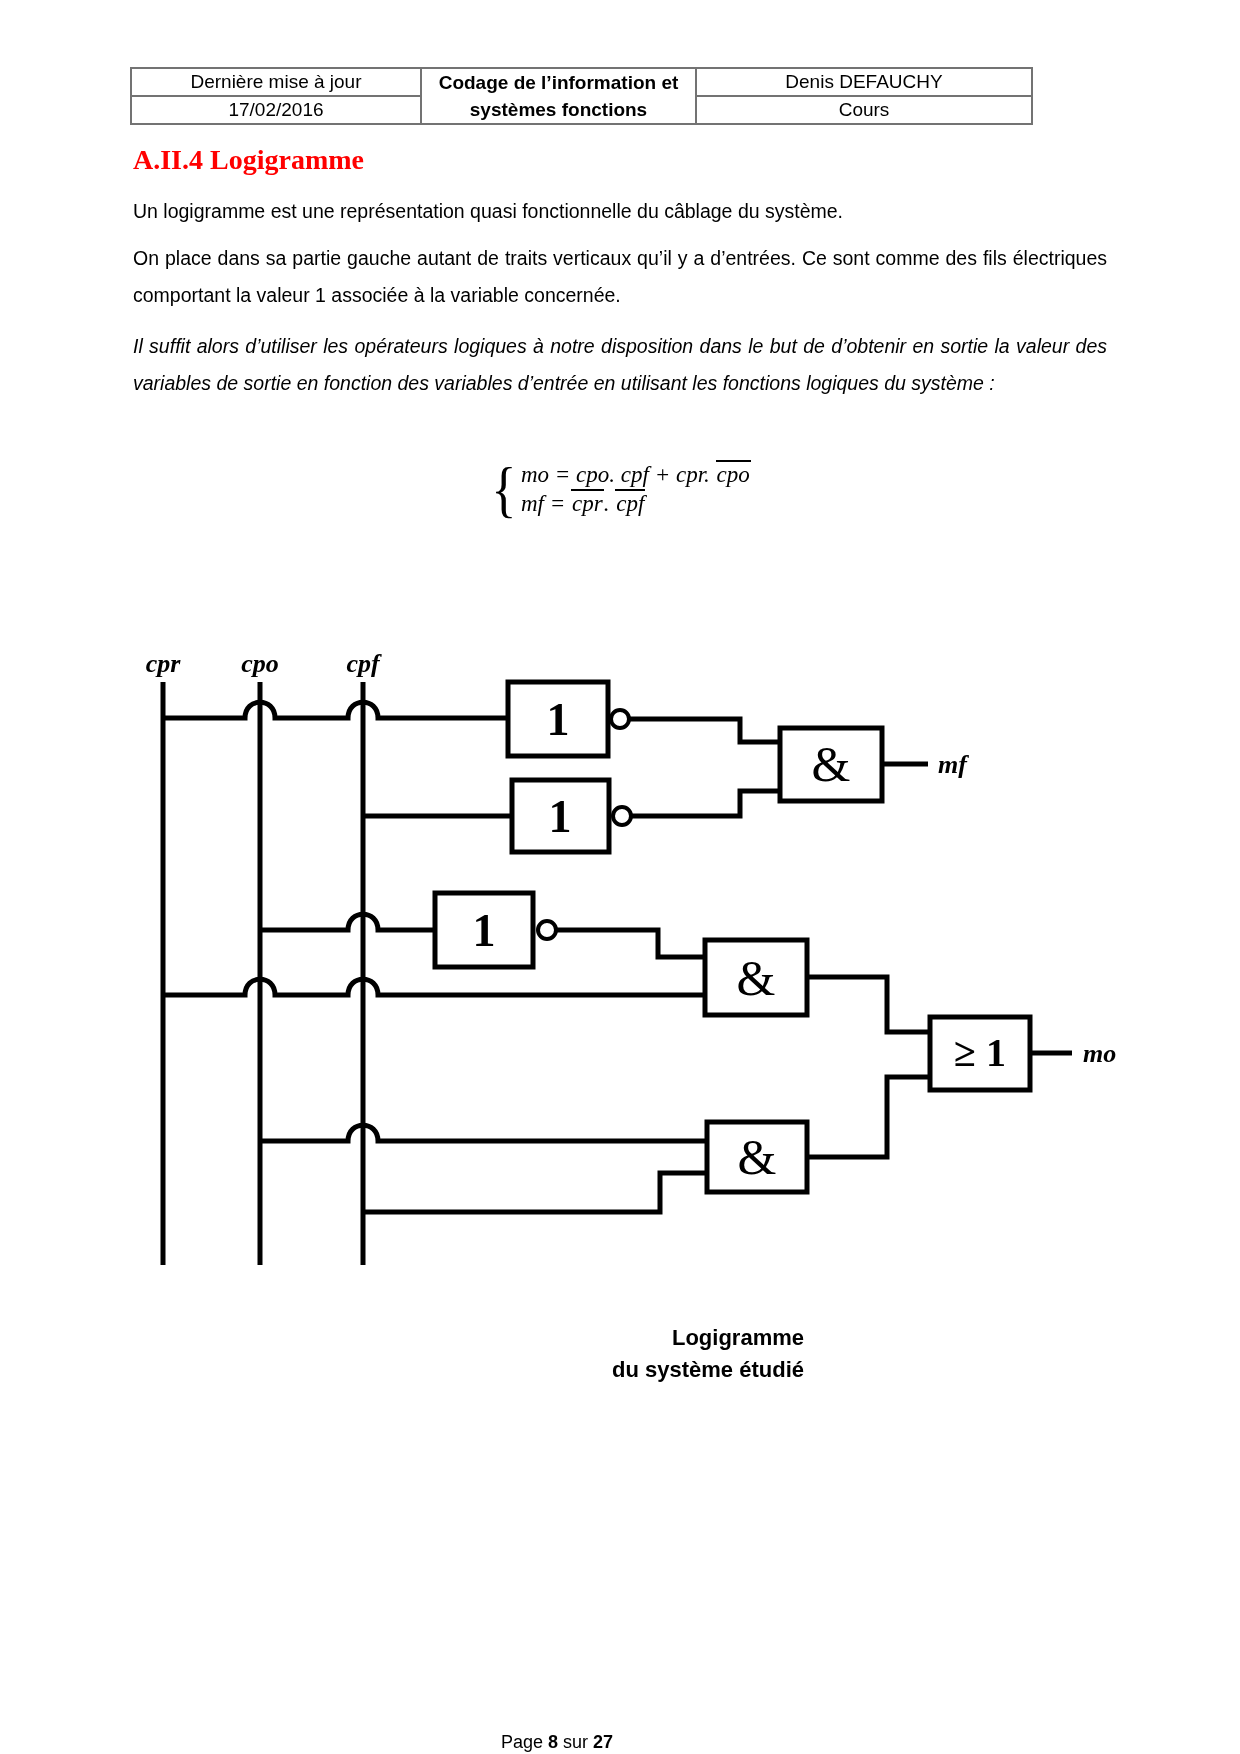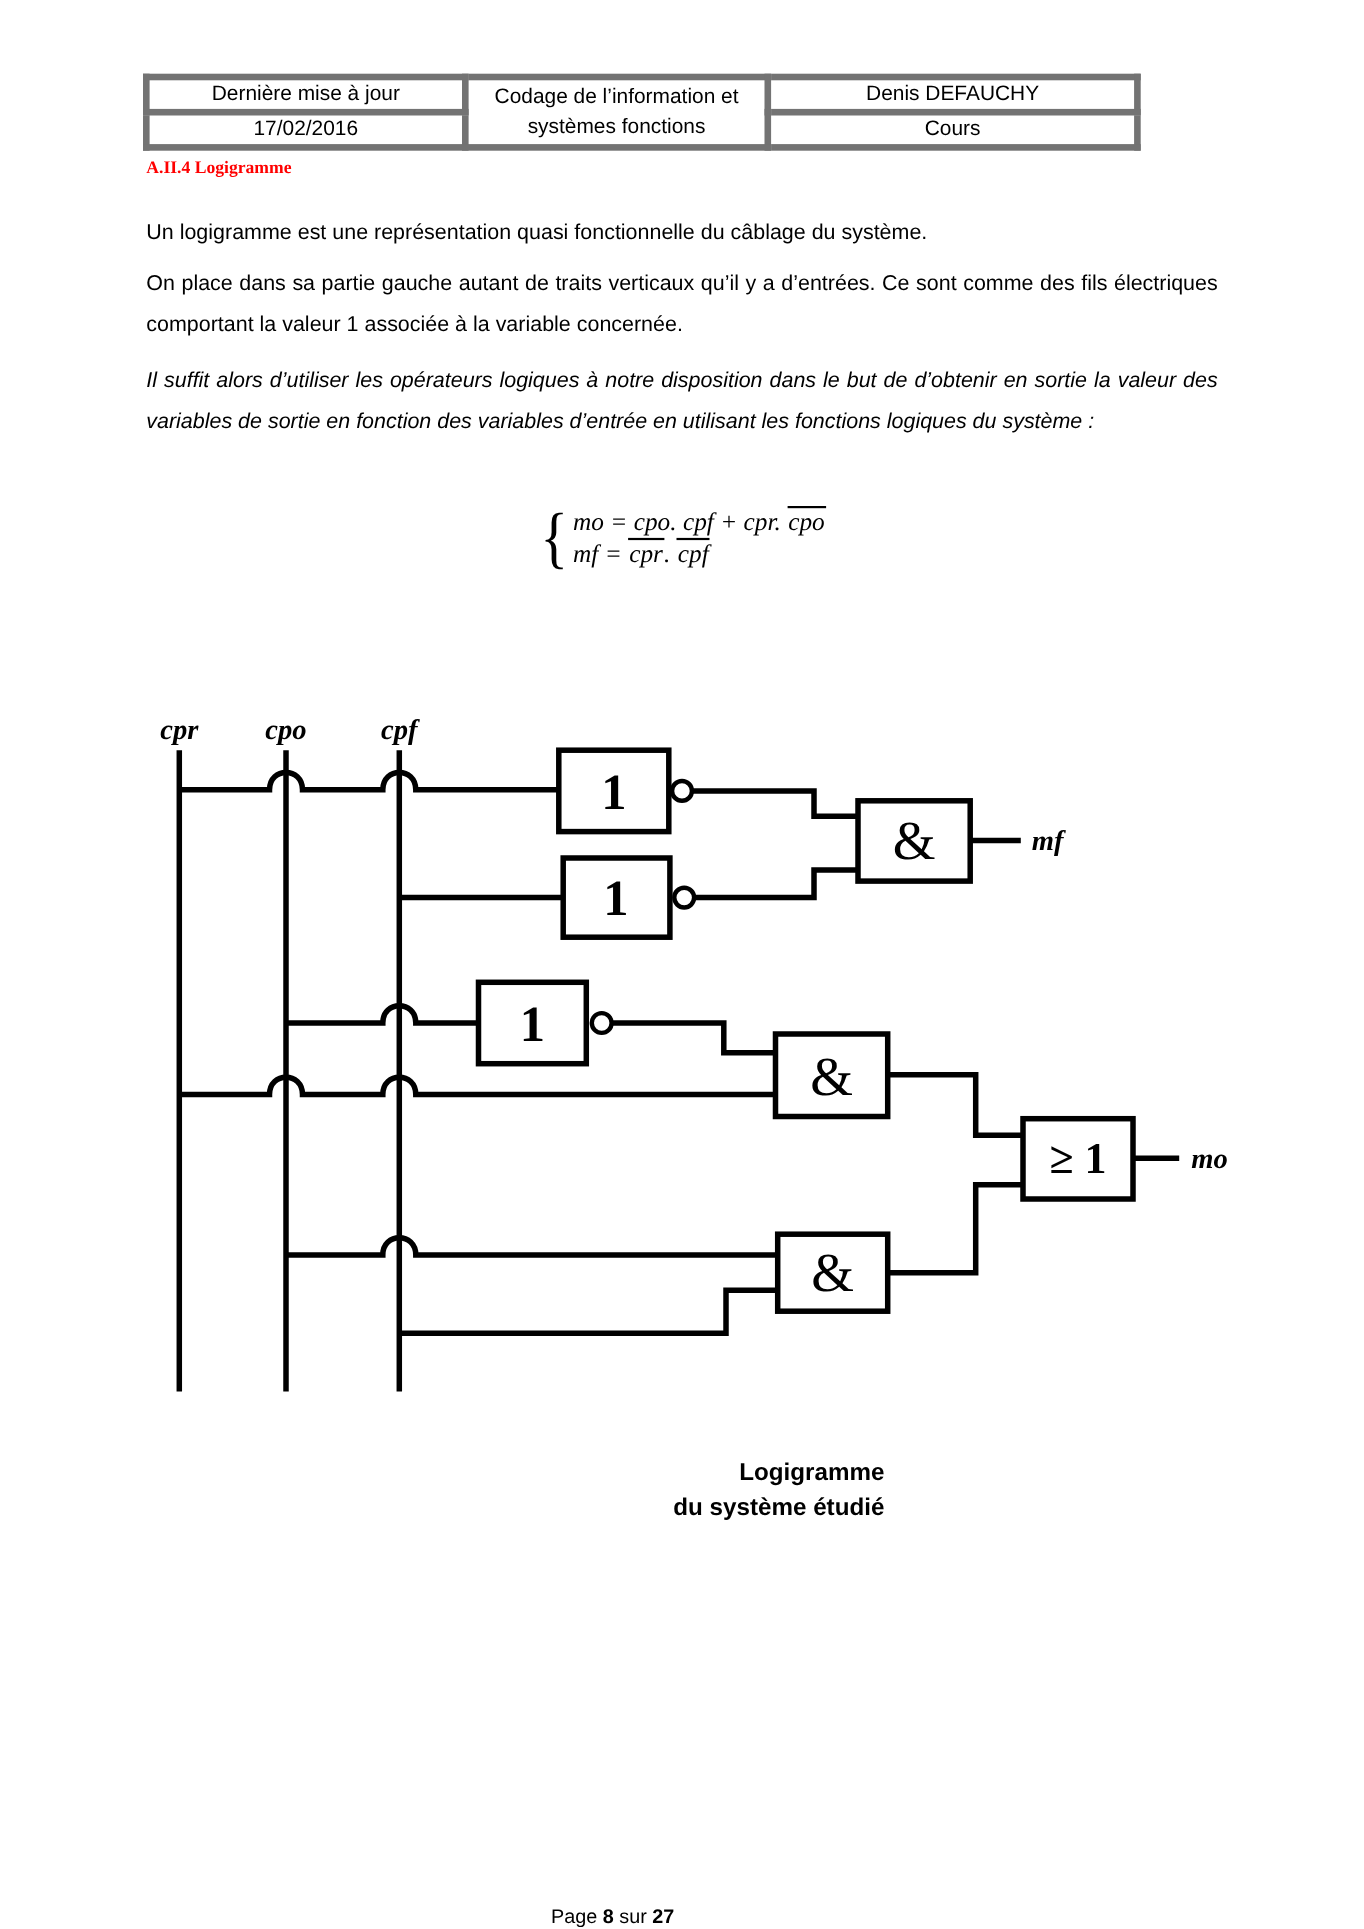--- a/index.html
+++ b/index.html
@@ -9,29 +9,29 @@
     margin:0 auto; overflow:hidden; color:#000;
     font-family:"Liberation Sans", sans-serif;
   }
   
   .hdr-table {
     position:absolute; left:130px; top:67px; width:845px;
     border-collapse:collapse; table-layout:fixed;
     font-size:19px;
   }
   .hdr-table td {
-    border:6px solid #737373; text-align:center; vertical-align:middle;
+    border:2px solid #737373; text-align:center; vertical-align:middle;
     height:28px; padding:0 4px; line-height:26px;
   }
-  .hdr-table td.mid { line-height:27px; }
+  .hdr-table td.mid { line-height:27px;font-weight:bold; }
   
   .heading {
     position:absolute; left:133px; top:144px;
     font-family:"Liberation Serif", serif; font-weight:bold;
-    font-size:16px; color:#ff0000;
+    font-size:28px; color:#ff0000;
   }
   
   .para {
     position:absolute; left:133px; width:974px;
     font-size:19.5px; line-height:37px; color:#000;
   }
   .para.just { text-align:justify; }
   #p1 { top:193px; }
   #p2 { top:240px; }
   #p3 { top:328px;font-style:italic; }

